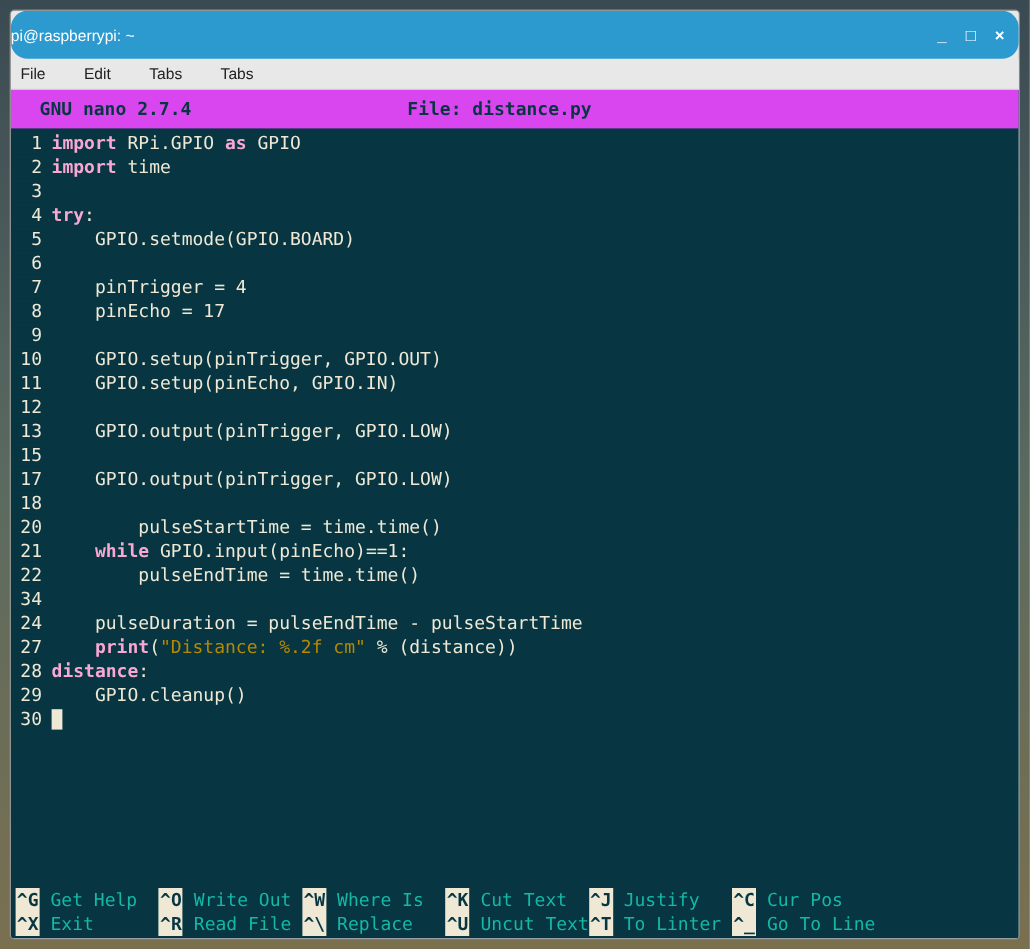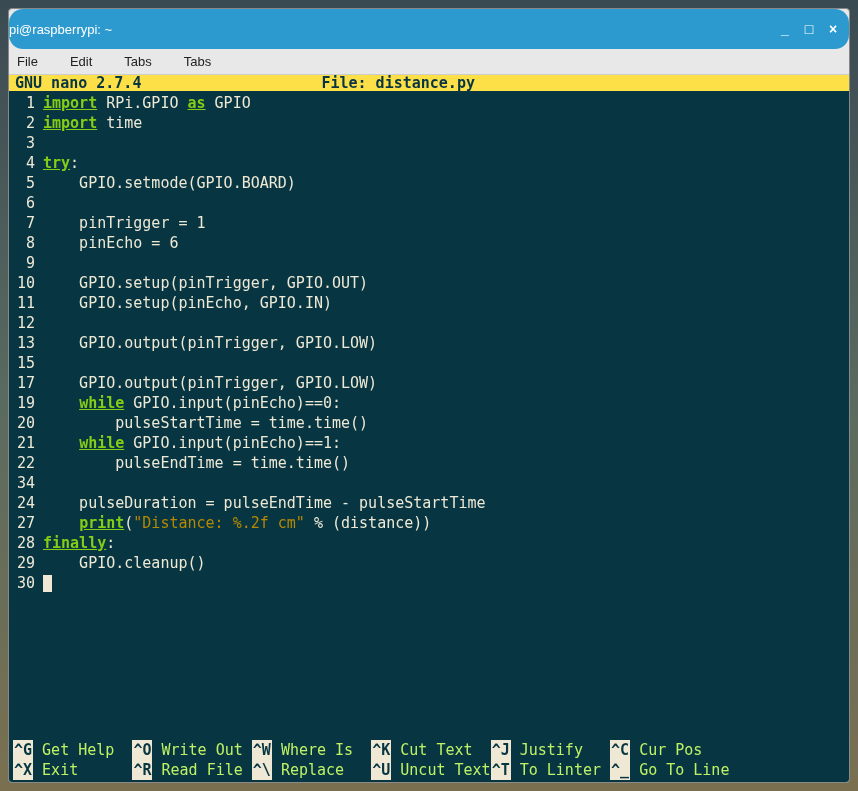--- a/index.html
+++ b/index.html
@@ -57,27 +57,27 @@
     flex: 1;
     background: #073642;
     font-family: "DejaVu Sans Mono", Menlo, Consolas, monospace;
     font-size: 15px;
     color: #eee;
     display: flex;
     flex-direction: column;
     overflow: hidden;
   }
   .statusbar {
-    height: 16px;
-    background: #fde047;
+    height: 32px;
+    background: #d946ef;
     color: #073642;
     font-weight: bold;
     display: flex;
     align-items: center;
-    padding: 0 6px;
+    padding: 0 24px;
     font-size: 15px;
   }
   .statusbar .fileinfo { margin-left: 180px; }
   .code-area {
     flex: 1;
     padding: 2px 0;
   }
   .line {
     display: flex;
     white-space: pre;
@@ -91,21 +91,21 @@
     padding-right: 4px;
     flex-shrink: 0;
     user-select: none;
   }
   .code {
     padding-left: 4px;
     flex: 1;
     color: #eee8d5;
   }
   
-  .kw   { color: #84cc16; font-weight: bold; text-decoration: underline; }
+  .kw   { color: #f9a8d4; font-weight: bold; }
   .str  { color: #b58900; }
   .cursor {
     display: inline-block;
     width: 9px;
     height: 17px;
     background: #eee8d5;
     vertical-align: middle;
   }
   .shortcuts {
     font-size: 15px;
@@ -116,21 +116,21 @@
     display: flex;
     white-space: pre;
   }
   .sc-key {
     background: #eee8d5;
     color: #073642;
     font-weight: bold;
     padding: 0 1px;
   }
   .sc-label {
-    color: #bef264;
+    color: #14b8a6;
   }
 </style>
 </head>
 <body>
 
 <div class="window">
 
   <div class="titlebar">
     <span>pi@raspberrypi: ~</span>
     <div class="ctrls">
@@ -154,37 +154,37 @@
       <span class="fileinfo">File: distance.py</span>
     </div>
 
     <div class="code-area">
       <div class="line"><span class="gutter">1</span><span class="code"><span class="kw">import</span> RPi.GPIO <span class="kw">as</span> GPIO</span></div>
       <div class="line"><span class="gutter">2</span><span class="code"><span class="kw">import</span> time</span></div>
       <div class="line"><span class="gutter">3</span><span class="code"></span></div>
       <div class="line"><span class="gutter">4</span><span class="code"><span class="kw">try</span>:</span></div>
       <div class="line"><span class="gutter">5</span><span class="code">    GPIO.setmode(GPIO.BOARD)</span></div>
       <div class="line"><span class="gutter">6</span><span class="code"></span></div>
-      <div class="line"><span class="gutter">7</span><span class="code">    pinTrigger = 1</span></div>
-      <div class="line"><span class="gutter">8</span><span class="code">    pinEcho = 6</span></div>
+      <div class="line"><span class="gutter">7</span><span class="code">    pinTrigger = 4</span></div>
+      <div class="line"><span class="gutter">8</span><span class="code">    pinEcho = 17</span></div>
       <div class="line"><span class="gutter">9</span><span class="code"></span></div>
       <div class="line"><span class="gutter">10</span><span class="code">    GPIO.setup(pinTrigger, GPIO.OUT)</span></div>
       <div class="line"><span class="gutter">11</span><span class="code">    GPIO.setup(pinEcho, GPIO.IN)</span></div>
       <div class="line"><span class="gutter">12</span><span class="code"></span></div>
       <div class="line"><span class="gutter">13</span><span class="code">    GPIO.output(pinTrigger, GPIO.LOW)</span></div>
       <div class="line"><span class="gutter">15</span><span class="code"></span></div>
       <div class="line"><span class="gutter">17</span><span class="code">    GPIO.output(pinTrigger, GPIO.LOW)</span></div>
-      <div class="line"><span class="gutter">19</span><span class="code">    <span class="kw">while</span> GPIO.input(pinEcho)==0:</span></div>
+      <div class="line"><span class="gutter">18</span><span class="code"></span></div>
       <div class="line"><span class="gutter">20</span><span class="code">        pulseStartTime = time.time()</span></div>
       <div class="line"><span class="gutter">21</span><span class="code">    <span class="kw">while</span> GPIO.input(pinEcho)==1:</span></div>
       <div class="line"><span class="gutter">22</span><span class="code">        pulseEndTime = time.time()</span></div>
       <div class="line"><span class="gutter">34</span><span class="code"></span></div>
       <div class="line"><span class="gutter">24</span><span class="code">    pulseDuration = pulseEndTime - pulseStartTime</span></div>
       <div class="line"><span class="gutter">27</span><span class="code">    <span class="kw">print</span>(<span class="str">"Distance: %.2f cm"</span> % (distance))</span></div>
-      <div class="line"><span class="gutter">28</span><span class="code"><span class="kw">finally</span>:</span></div>
+      <div class="line"><span class="gutter">28</span><span class="code"><span class="kw">distance</span>:</span></div>
       <div class="line"><span class="gutter">29</span><span class="code">    GPIO.cleanup()</span></div>
       <div class="line"><span class="gutter">30</span><span class="code"><span class="cursor"></span></span></div>
     </div>
 
     <div class="shortcuts">
       <div class="sc-row">
 <span class="sc-key">^G</span><span class="sc-label"> <span>Get Help</span>  </span><span class="sc-key">^O</span><span class="sc-label"> <span>Write Out</span> </span><span class="sc-key">^W</span><span class="sc-label"> <span>Where Is</span>  </span><span class="sc-key">^K</span><span class="sc-label"> <span>Cut Text</span>  </span><span class="sc-key">^J</span><span class="sc-label"> <span>Justify</span>   </span><span class="sc-key">^C</span><span class="sc-label"> <span>Cur Pos</span></span>
       </div>
       <div class="sc-row">
 <span class="sc-key">^X</span><span class="sc-label"> <span>Exit</span>      </span><span class="sc-key">^R</span><span class="sc-label"> <span>Read File</span> </span><span class="sc-key">^\</span><span class="sc-label"> <span>Replace</span>   </span><span class="sc-key">^U</span><span class="sc-label"> <span>Uncut Text</span></span><span class="sc-key">^T</span><span class="sc-label"> <span>To Linter</span> </span><span class="sc-key">^_</span><span class="sc-label"> <span>Go To Line</span></span>

